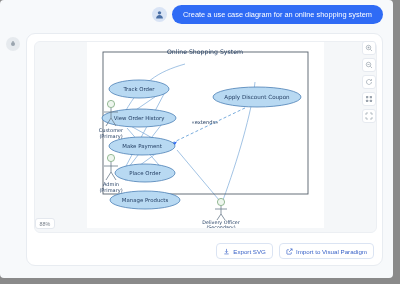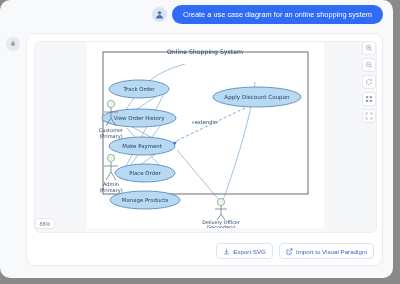--- a/index.html
+++ b/index.html
@@ -6,21 +6,21 @@
   html, body {
     width: 400px; height: 284px;
     background: #8a8a8a;
     font-family: "Liberation Sans", sans-serif;
     overflow: hidden;
   }
   #app {
     position: absolute; left: 0; top: 0;
     width: 393px; height: 278px;
     background: #f7f9fb;
-    border-radius: 10px;
+    border-radius: 4px;
     overflow: hidden;
   }
 
   
   .chat-row {
     position: absolute; left: 0; top: 5px;
     width: 393px; height: 28px;
     display: flex; justify-content: flex-end; align-items: flex-start;
     padding-right: 10px;
   }

